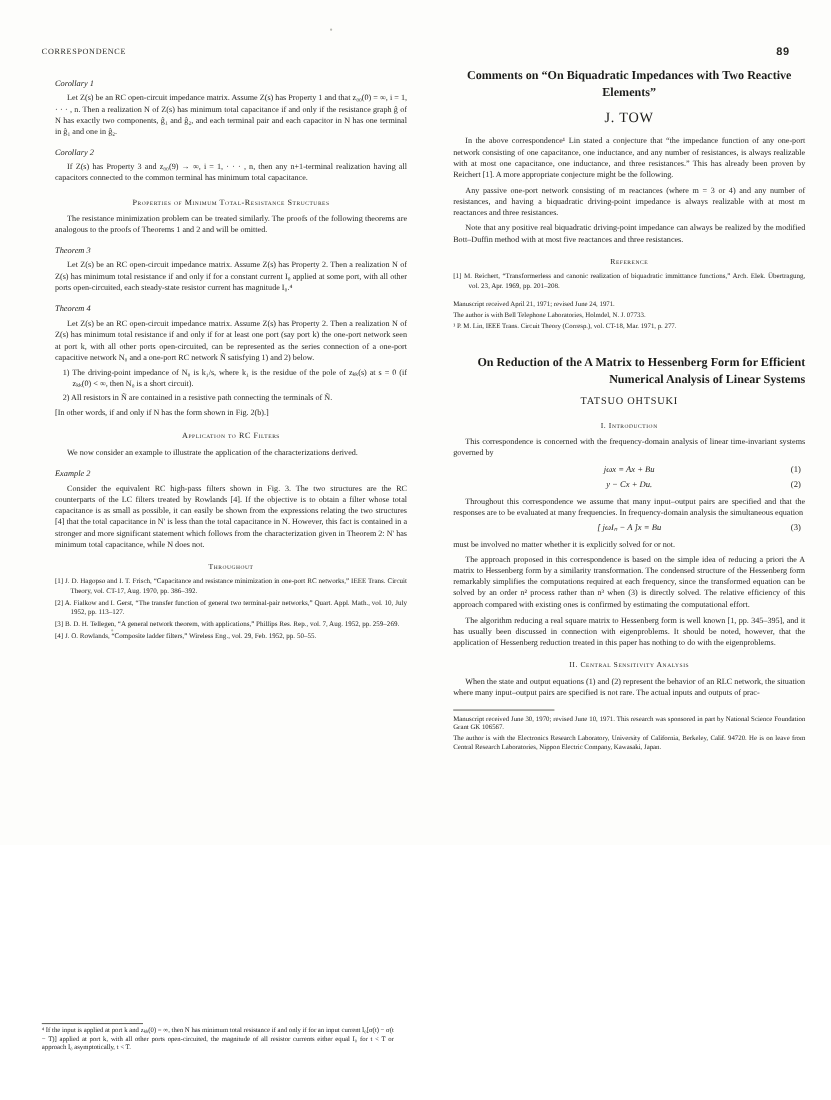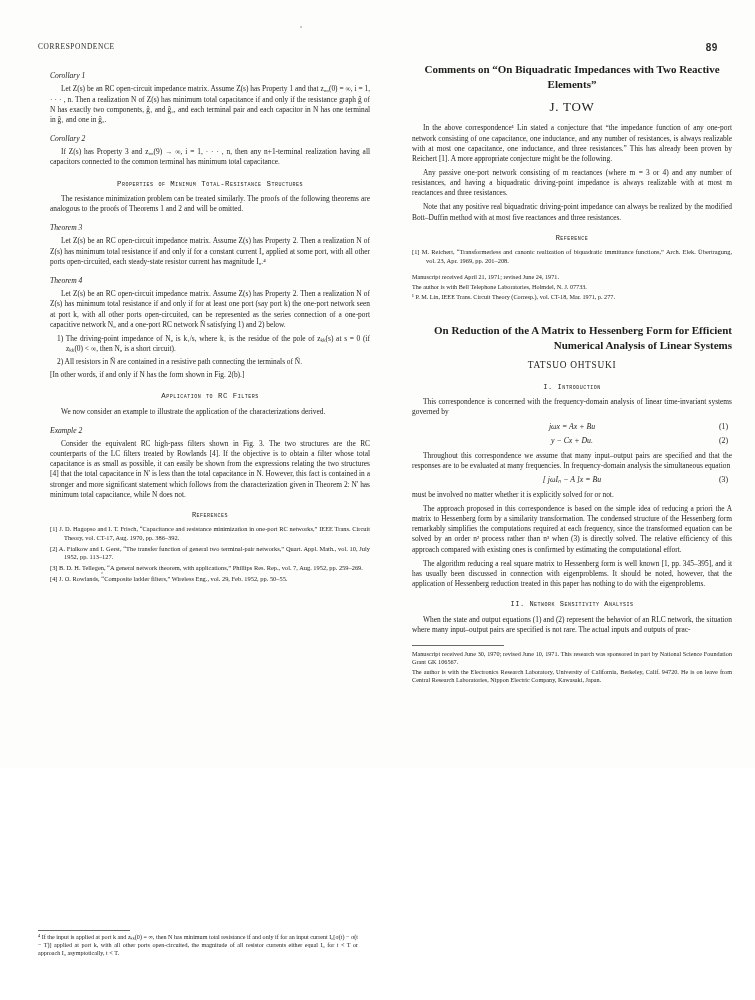--- a/index.html
+++ b/index.html
@@ -73,21 +73,20 @@
     margin: 9px 0 3px 0;
     text-indent: 0;
   }
   .sc-head {
     font-variant: small-caps;
     text-align: center;
     font-size: 7.4px;
     letter-spacing: 0.5px;
     margin: 11px 0 5px 0;
     text-indent: 0;
-    font-family: Liberation Mono, monospace;
   }
   .sc-head.sm {
     font-size: 7px;
   }
   .art-title {
     text-align: center;
     font-family: "Liberation Serif", serif;
     font-weight: bold;
     font-size: 11px;
     line-height: 1.35;
@@ -214,21 +213,21 @@
         <div class="item">2) All resistors in Ñ are contained in a resistive path connecting the terminals of Ñ.</div>
       </div>
       <p class="noind">[In other words, if and only if N has the form shown in Fig. 2(b).]</p>
 
       <div class="sc-head">Application to RC Filters</div>
       <p>We now consider an example to illustrate the application of the characterizations derived.</p>
 
       <div class="ital-head">Example 2</div>
       <p>Consider the equivalent RC high-pass filters shown in Fig. 3. The two structures are the RC counterparts of the LC filters treated by Rowlands [4]. If the objective is to obtain a filter whose total capacitance is as small as possible, it can easily be shown from the expressions relating the two structures [4] that the total capacitance in N' is less than the total capacitance in N. However, this fact is contained in a stronger and more significant statement which follows from the characterization given in Theorem 2: N' has minimum total capacitance, while N does not.</p>
 
-      <div class="sc-head sm">References</div>
+      <div class="sc-head sm">Throughout</div>
       <div class="refs-list">
         <div>[1] J. D. Hagopso and I. T. Frisch, “Capacitance and resistance minimization in one-port RC networks,” IEEE Trans. Circuit Theory, vol. CT-17, Aug. 1970, pp. 386–392.</div>
         <div>[2] A. Fialkow and I. Gerst, “The transfer function of general two terminal-pair networks,” Quart. Appl. Math., vol. 10, July 1952, pp. 113–127.</div>
         <div>[3] B. D. H. Tellegen, “A general network theorem, with applications,” Phillips Res. Rep., vol. 7, Aug. 1952, pp. 259–269.</div>
         <div>[4] J. O. Rowlands, “Composite ladder filters,” Wireless Eng., vol. 29, Feb. 1952, pp. 50–55.</div>
       </div>
     </div>
 
     <div class="col right">
 
@@ -269,21 +268,21 @@
 
       <div class="equation">
         <span>[ jωIₙ − A ]x = Bu</span>
         <span class="eqnum">(3)</span>
       </div>
 
       <p class="noind">must be involved no matter whether it is explicitly solved for or not.</p>
       <p>The approach proposed in this correspondence is based on the simple idea of reducing a priori the A matrix to Hessenberg form by a similarity transformation. The condensed structure of the Hessenberg form remarkably simplifies the computations required at each frequency, since the transformed equation can be solved by an order n² process rather than n³ when (3) is directly solved. The relative efficiency of this approach compared with existing ones is confirmed by estimating the computational effort.</p>
       <p>The algorithm reducing a real square matrix to Hessenberg form is well known [1, pp. 345–395], and it has usually been discussed in connection with eigenproblems. It should be noted, however, that the application of Hessenberg reduction treated in this paper has nothing to do with the eigenproblems.</p>
 
-      <div class="sc-head sm">II. Network Sensitivity Analysis</div>
+      <div class="sc-head sm">II. Central Sensitivity Analysis</div>
       <p>When the state and output equations (1) and (2) represent the behavior of an RLC network, the situation where many input–output pairs are specified is not rare. The actual inputs and outputs of prac-</p>
 
       <div class="footnote-rule"></div>
       <div class="footnote-block" style="margin-top:0;">
         <div>Manuscript received June 30, 1970; revised June 10, 1971. This research was sponsored in part by National Science Foundation Grant GK 106567.</div>
         <div>The author is with the Electronics Research Laboratory, University of California, Berkeley, Calif. 94720. He is on leave from Central Research Laboratories, Nippon Electric Company, Kawasaki, Japan.</div>
       </div>
     </div>
 
     <div class="clear"></div>

